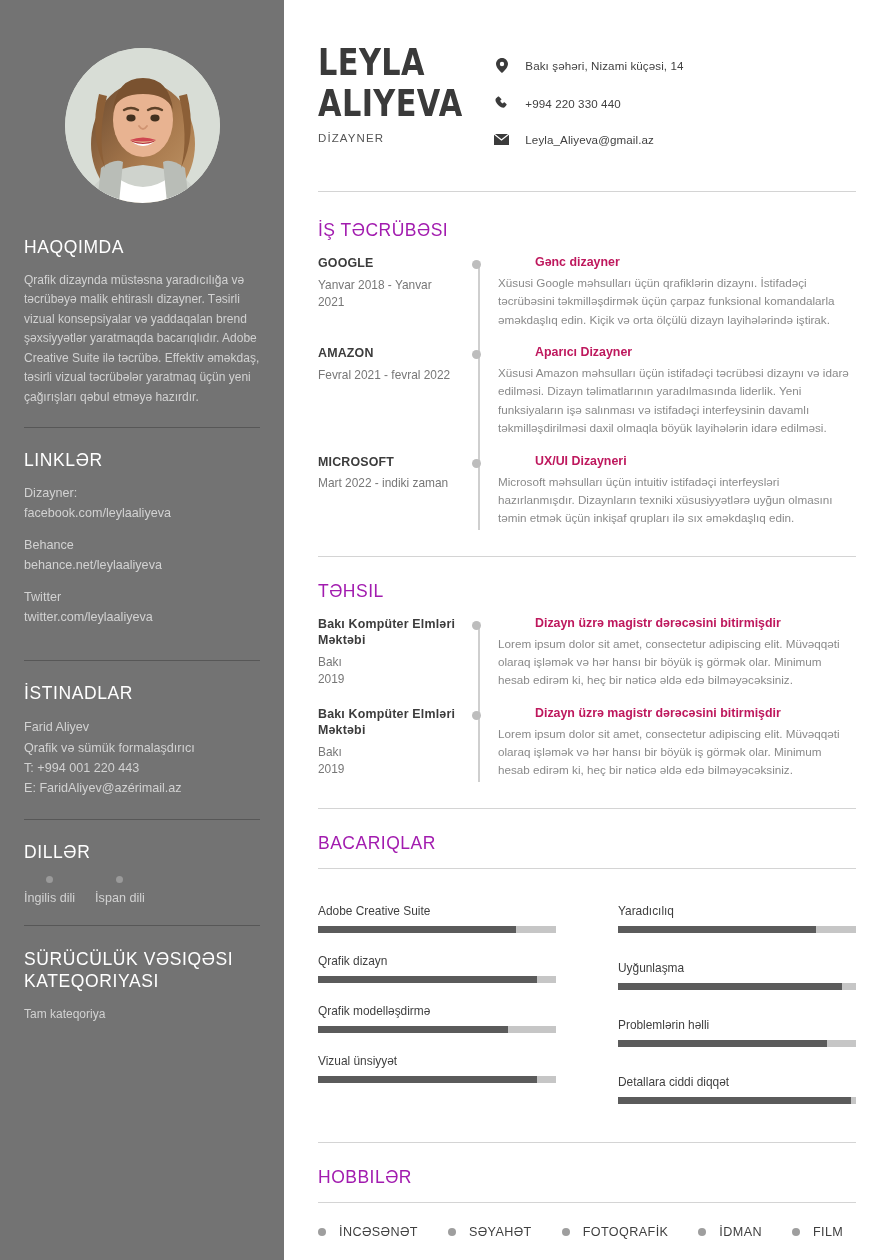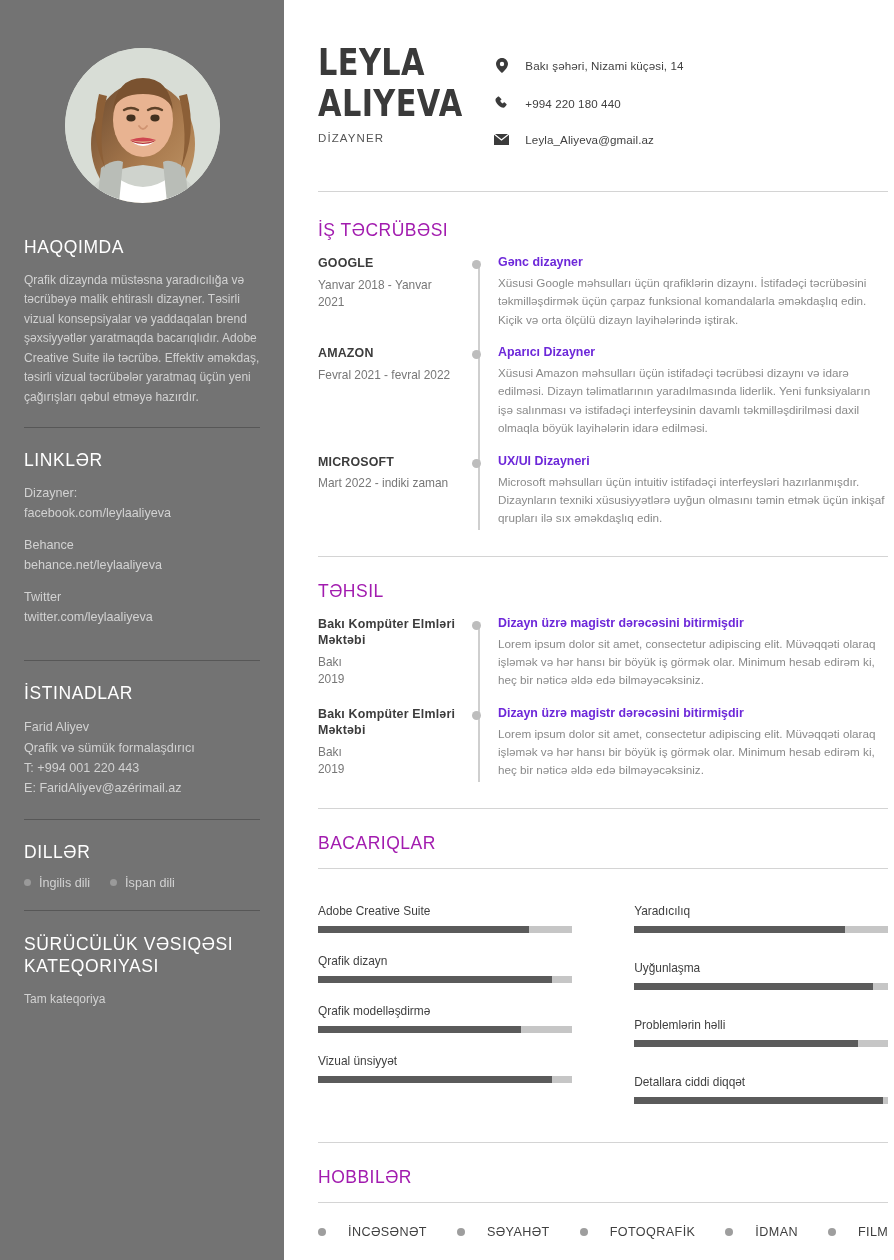--- a/index.html
+++ b/index.html
@@ -32,21 +32,21 @@
   .side-p { font-size: 12px; line-height: 1.62; color: #d2d2d2; }
   .side-sec { padding-bottom: 20px; }
   .side-div { height: 1px; background: #575757; margin: 0 0 22px 0; }
 
   .link-item { margin-bottom: 13px; }
   .link-item .lbl, .link-item .url { display: block; font-size: 12.6px; line-height: 1.55; color: #d2d2d2; }
 
   .ref-line { font-size: 12.6px; line-height: 1.62; color: #d2d2d2; }
 
   .langs { display: flex; gap: 20px; align-items: center; margin-top: 4px; }
-  .lang { display: flex; align-items: center; gap: 8px; font-size: 12.6px; color: #d2d2d2; }
+  .lang { display: flex; align-items: center; gap: 8px; font-size: 12.6px; color: #d2d2d2; flex-direction: column; }
   .dot-s { width: 7px; height: 7px; border-radius: 50%; background: #9a9a9a; flex: 0 0 7px; }
 
   .side-h.two-line { line-height: 1.26; }
 
   
   .main { flex: 1; padding: 42px 38px 0 34px; position: relative; }
 
   .header { display: flex; justify-content: flex-start; align-items: flex-start; }
   .name {
     font-family: "DejaVu Sans", sans-serif;
@@ -75,41 +75,41 @@
   .tl-row { display: flex; position: relative; padding-bottom: 16px; }
   .tl-left { width: 148px; flex: 0 0 148px; padding-right: 10px; }
   .tl-mid { width: 26px; flex: 0 0 26px; position: relative; }
   .tl-dot {
     position: absolute; left: 6px; top: 5px;
     width: 9px; height: 9px; border-radius: 50%; background: #bdbdbd;
   }
   .tl-right { flex: 1; padding-left: 6px; }
   .org { font-size: 12.4px; font-weight: 700; color: #3c3c3c; letter-spacing: 0.2px; line-height: 1.35; }
   .period { font-size: 11.9px; color: #777; line-height: 1.45; margin-top: 5px; }
-  .job-title { font-size: 12.4px; font-weight: 700; color: #6d28d9; margin-bottom: 5px; }
+  .job-title { font-size: 12.4px; font-weight: 700; color: #be185d; margin-bottom: 5px; margin-left: 37px; }
   .job-desc { font-size: 11.7px; line-height: 1.57; color: #8a8a8a; }
   .rule.mid { margin: 12px 0 24px 0; }
 
   
   .skills-rule { margin: 10px 0 20px 0; }
   .skills-grid { display: flex; gap: 62px; margin-top: 35px; }
   .skills-col { flex: 1; }
   .skill { margin-bottom: 21px; }
   .skill-name { font-size: 11.9px; color: #3f3f3f; margin-bottom: 8px; }
   .bar-track { height: 7px; background: #c6c6c6; width: 100%; }
   .bar-fill { height: 7px; background: #5b5b5b; }
   .skills-col.right .skill { margin-bottom: 28px; }
   .skills-col.right .skill:first-child { margin-top: 0; }
 
   .rule.skills-bottom { margin: 10px 0 24px 0; }
 
   
   .hob-rule { margin: 10px 0 22px 0; }
   .hobbies { display: flex; gap: 30px; align-items: center; }
-  .hobby { display: flex; align-items: center; gap: 22px; }
+  .hobby { display: flex; align-items: center; gap: 13px; }
   .hobby .lbl { font-size: 12.6px; letter-spacing: 0.4px; color: #3f3f3f; }
   .dot-h { width: 8px; height: 8px; border-radius: 50%; background: #9e9e9e; flex: 0 0 8px; }
 </style>
 </head>
 <body>
 
 <div class="page">
 
   <aside class="sidebar">
 
@@ -222,21 +222,21 @@
               </svg>
           </span>
           <span class="txt">Bakı şəhəri, Nizami küçəsi, 14</span>
         </div>
         <div class="contact">
           <span class="ico">
             <svg width="14" height="14" viewBox="0 0 14 14">
                 <path d="M3.1.6 1.1 2.2C.2 3.1.4 4.6 1 5.9c1 2.2 3 4.2 5.2 5.3 1.3.6 2.8.8 3.7-.1l1.6-2c.3-.3.2-.7-.1-1L9.7 6.5c-.3-.3-.8-.2-1 .1l-.8 1c-1.2-.6-2.2-1.6-2.8-2.8l1-.8c.4-.2.4-.7.2-1L4.1.7c-.3-.3-.7-.4-1-.1z" fill="#3b3b3b"></path>
               </svg>
           </span>
-          <span class="txt">+994 220 180 440</span>
+          <span class="txt">+994 220 330 440</span>
         </div>
         <div class="contact">
           <span class="ico">
             <svg width="15" height="11" viewBox="0 0 15 11">
                 <path d="M0 0h15v11H0z" fill="#3b3b3b"></path>
                 <path d="M0 0l7.5 6L15 0" fill="none" stroke="#ffffff" stroke-width="1.3"></path>
               </svg>
           </span>
           <span class="txt">Leyla_Aliyeva@gmail.az</span>
         </div>

